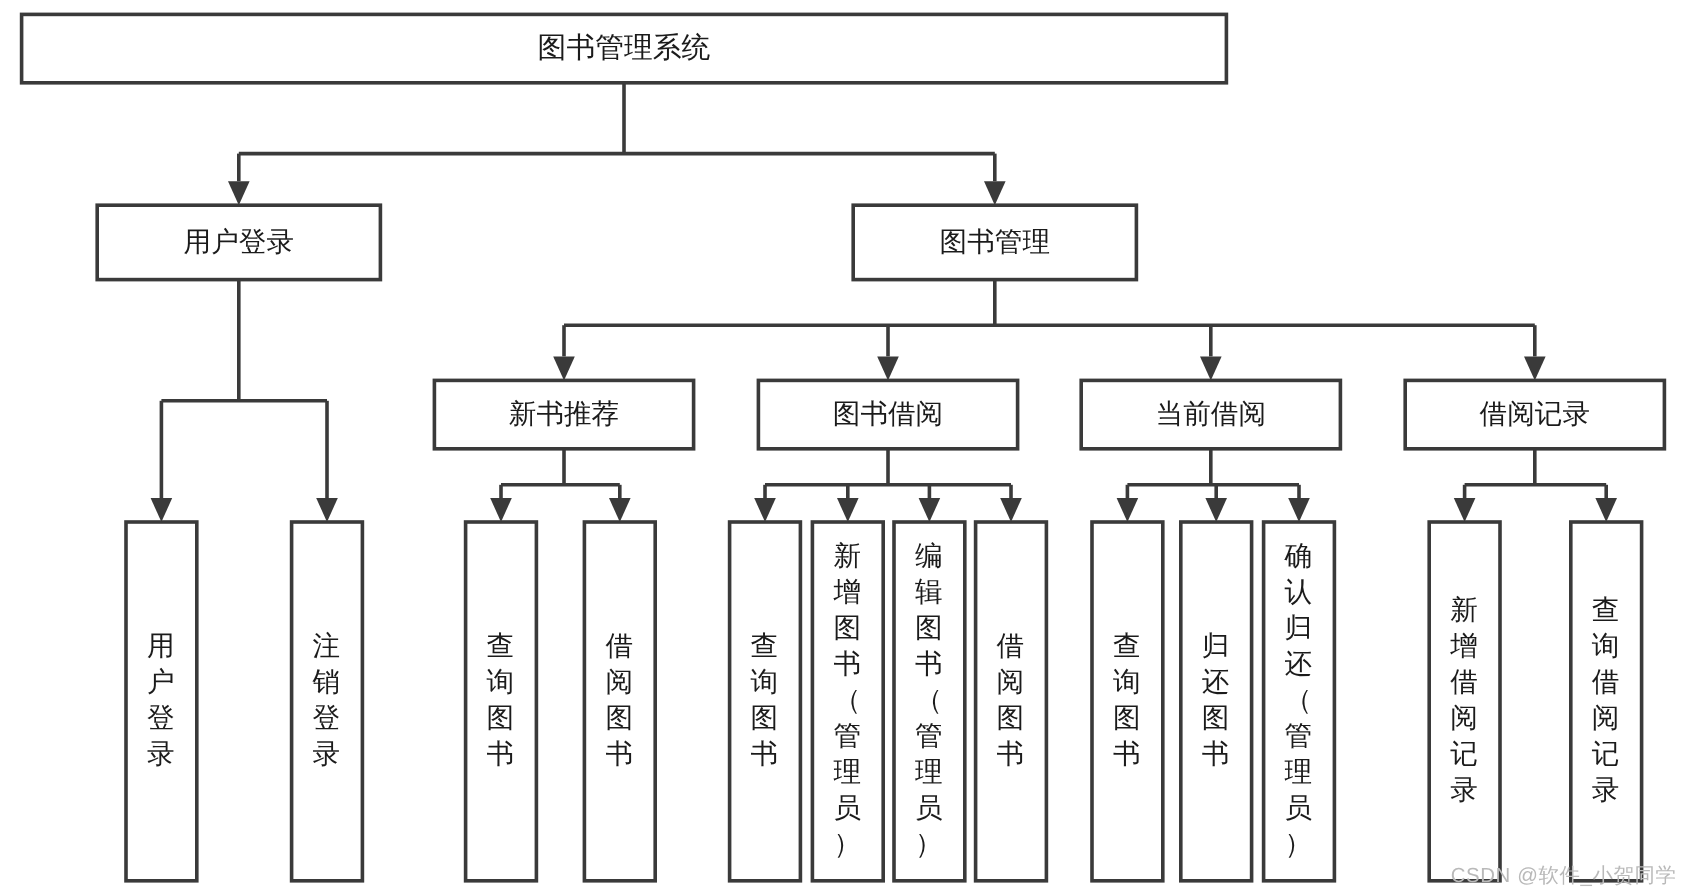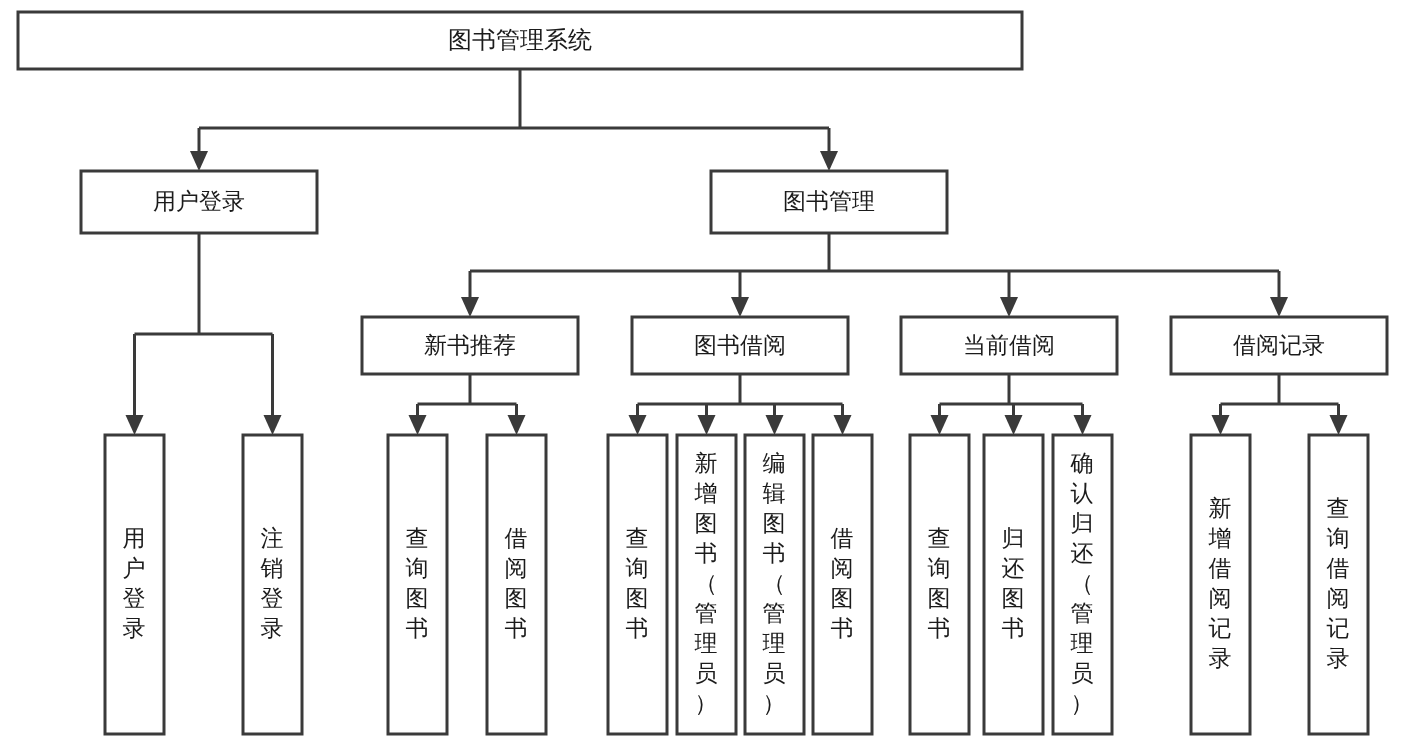--- a/index.html
+++ b/index.html
@@ -164,13 +164,14 @@
         <g class="node-group">
           <rect x="1191" y="435" width="59" height="299" class="node-box"></rect>
           <text x="1221.5" y="509.5" class="node-label leaf-label"><tspan x="1221.5" dy="0">新</tspan><tspan x="1221.5" dy="30">增</tspan><tspan x="1221.5" dy="30">借</tspan><tspan x="1221.5" dy="30">阅</tspan><tspan x="1221.5" dy="30">记</tspan><tspan x="1221.5" dy="30">录</tspan></text>
         </g>
         <g class="node-group">
           <rect x="1309" y="435" width="59" height="299" class="node-box"></rect>
           <text x="1339.5" y="509.5" class="node-label leaf-label"><tspan x="1339.5" dy="0">查</tspan><tspan x="1339.5" dy="30">询</tspan><tspan x="1339.5" dy="30">借</tspan><tspan x="1339.5" dy="30">阅</tspan><tspan x="1339.5" dy="30">记</tspan><tspan x="1339.5" dy="30">录</tspan></text>
         </g>
       </g>
   </svg>
+  <div class="watermark">CSDN @软件_小贺同学</div>
 </div>
 
 </body></html>

